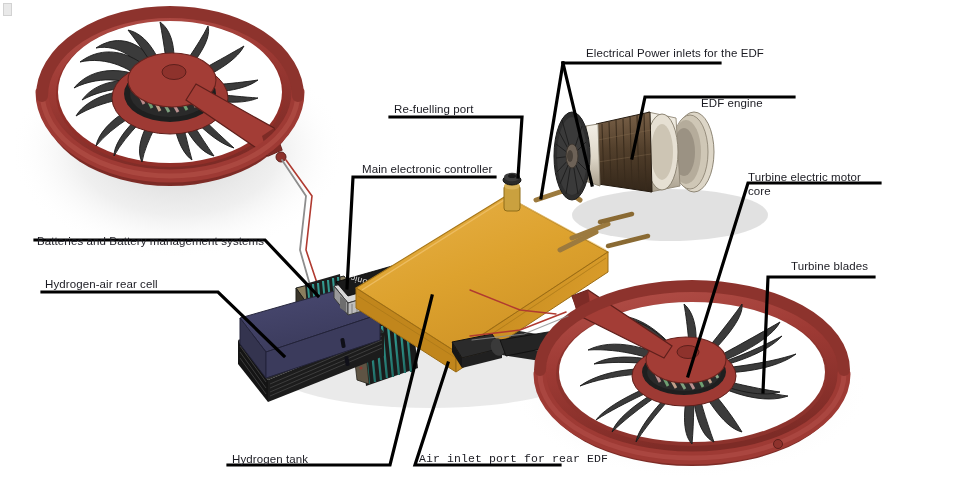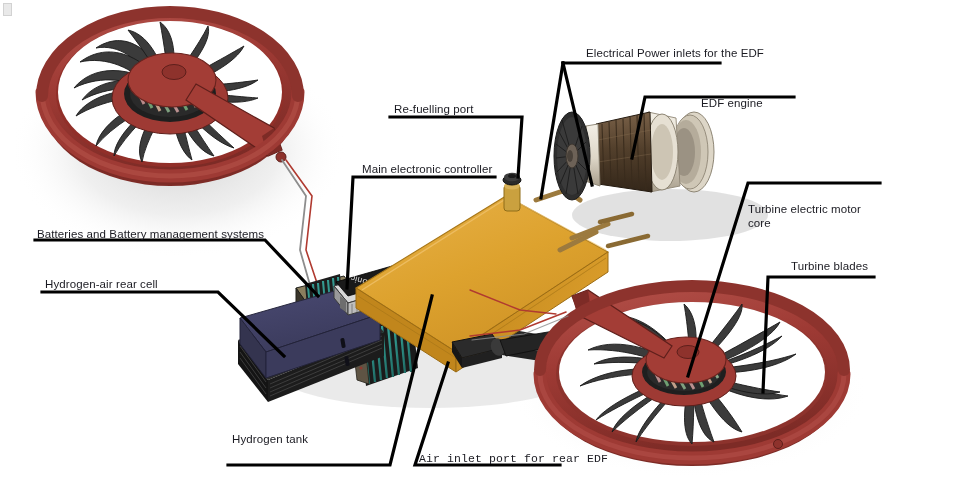--- a/index.html
+++ b/index.html
@@ -12,21 +12,21 @@
   #art{position:absolute;left:0;top:0;width:960px;height:492px;}
   .lbl{
     position:absolute;
     font-family:"Liberation Sans", sans-serif;
     font-size:11.5px;
     color:#1b1b22;
     letter-spacing:0.1px;
     white-space:nowrap;
     line-height:14px;
   }
-  .lbl.wrap{white-space:normal;width:122px;margin-top:32px;}
+  .lbl.wrap{white-space:normal;width:122px;}
   .corner-artifact{
     position:absolute;left:3px;top:3px;width:7px;height:11px;
     background:#e9e9e9;border:1px solid #d2d2d2;
   }
 </style>
 </head>
 <body>
 
 <div id="stage">
 
@@ -420,23 +420,23 @@
   <div class="lbl" style="left:559px; top:46px;margin-left:27px;">Electrical Power inlets for the EDF</div>
 
   <div class="lbl" style="left:701px; top:96px;">EDF engine</div>
 
   <div class="lbl" style="left:394px; top:102px;">Re-fuelling port</div>
 
   <div class="lbl" style="left:362px; top:162px;">Main electronic controller</div>
 
   <div class="lbl wrap" style="left:748px; top:170px;">Turbine electric motor core</div>
 
-  <div class="lbl" style="left:37px; top:227px;">Batteries and Battery management systems</div>
+  <div class="lbl" style="left:37px; top:234px;">Batteries and Battery management systems</div>
 
   <div class="lbl" style="left:791px; top:259px;">Turbine blades</div>
 
   <div class="lbl" style="left:45px; top:277px;">Hydrogen-air rear cell</div>
 
-  <div class="lbl" style="left:232px; top:432px;">Hydrogen tank</div>
+  <div class="lbl" style="left:232px; top:452px;">Hydrogen tank</div>
 
   <div class="lbl" style="left:419px; top:452px;font-family:Liberation Mono, monospace;">Air inlet port for rear EDF</div>
 
 </div>
 
 </body></html>

